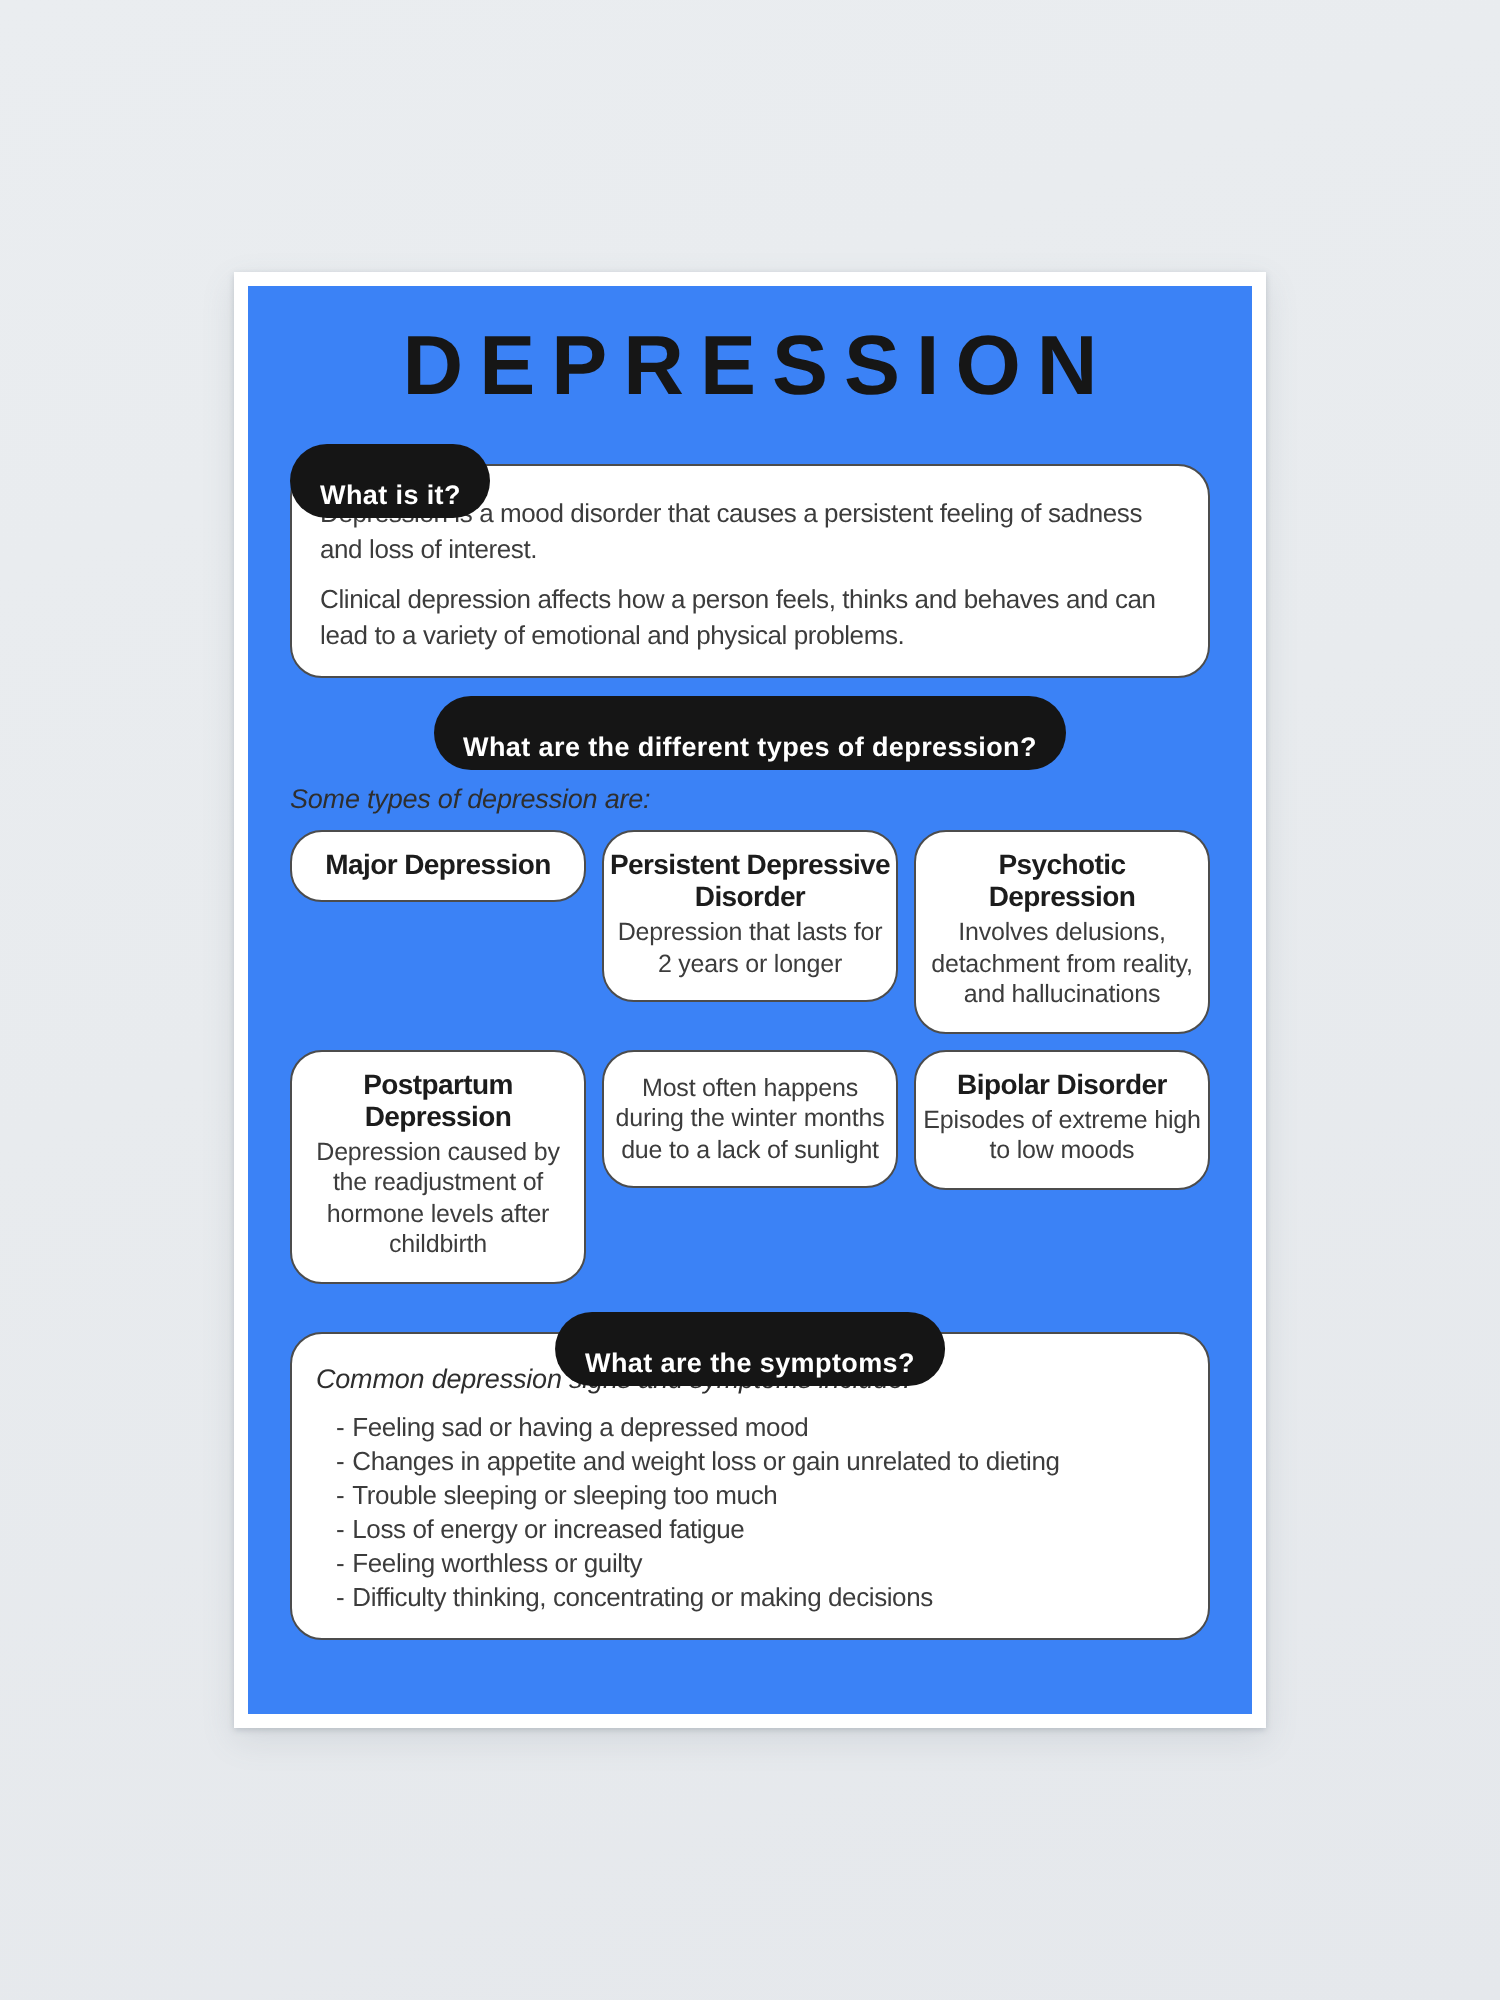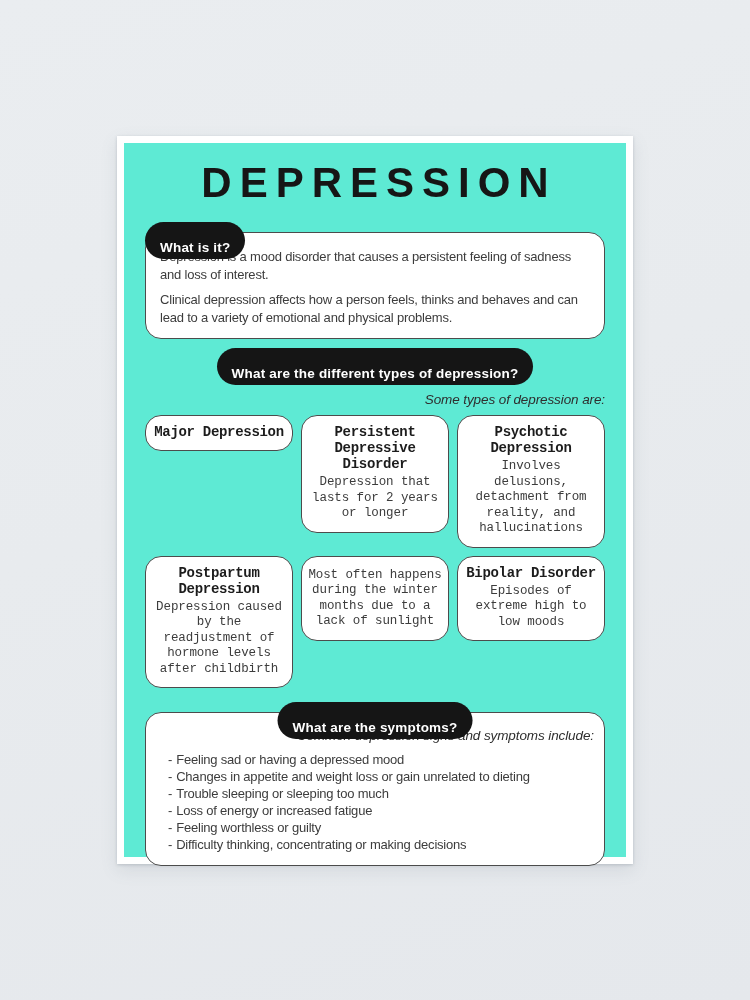--- a/index.html
+++ b/index.html
@@ -23,21 +23,21 @@
     width: 516px;
     height: 728px;
     background: #ffffff;
     padding: 7px;
     box-sizing: border-box;
     box-shadow: 0 1px 3px rgba(100,110,125,0.28), 0 6px 16px rgba(100,110,125,0.14);
   }
   .poster-inner {
     width: 100%;
     height: 100%;
-    background: #5eead4;
+    background: #3b82f6;
     box-sizing: border-box;
     padding: 0 21px;
   }
   .title {
     margin: 0;
     padding: 17px 0 0 8px;
     text-align: center;
     font-size: 42px;
     line-height: 46px;
     font-weight: 700;
@@ -78,34 +78,33 @@
     letter-spacing: -0.2px;
     color: #3c3c3c;
   }
   .body-text + .body-text { margin-top: 8px; }
   .pill-row {
     text-align: center;
     margin-top: 9px;
   }
   .subtitle {
     margin: 6px 0 0;
-    text-align: right;
+    text-align: left;
     font-style: italic;
     font-size: 13.5px;
     line-height: 17px;
     color: #2e2e2e;
     letter-spacing: -0.1px;
   }
   .cards-grid {
     margin-top: 7px;
     display: grid;
     grid-template-columns: repeat(3, 1fr);
     gap: 8px;
     align-items: start;
-    font-family: Liberation Mono, monospace;
   }
   .card {
     background: #ffffff;
     border: 1px solid #4c4c4c;
     border-radius: 16px;
     padding: 8px 3px 10px;
     text-align: center;
   }
   .card-title {
     margin: 0;

